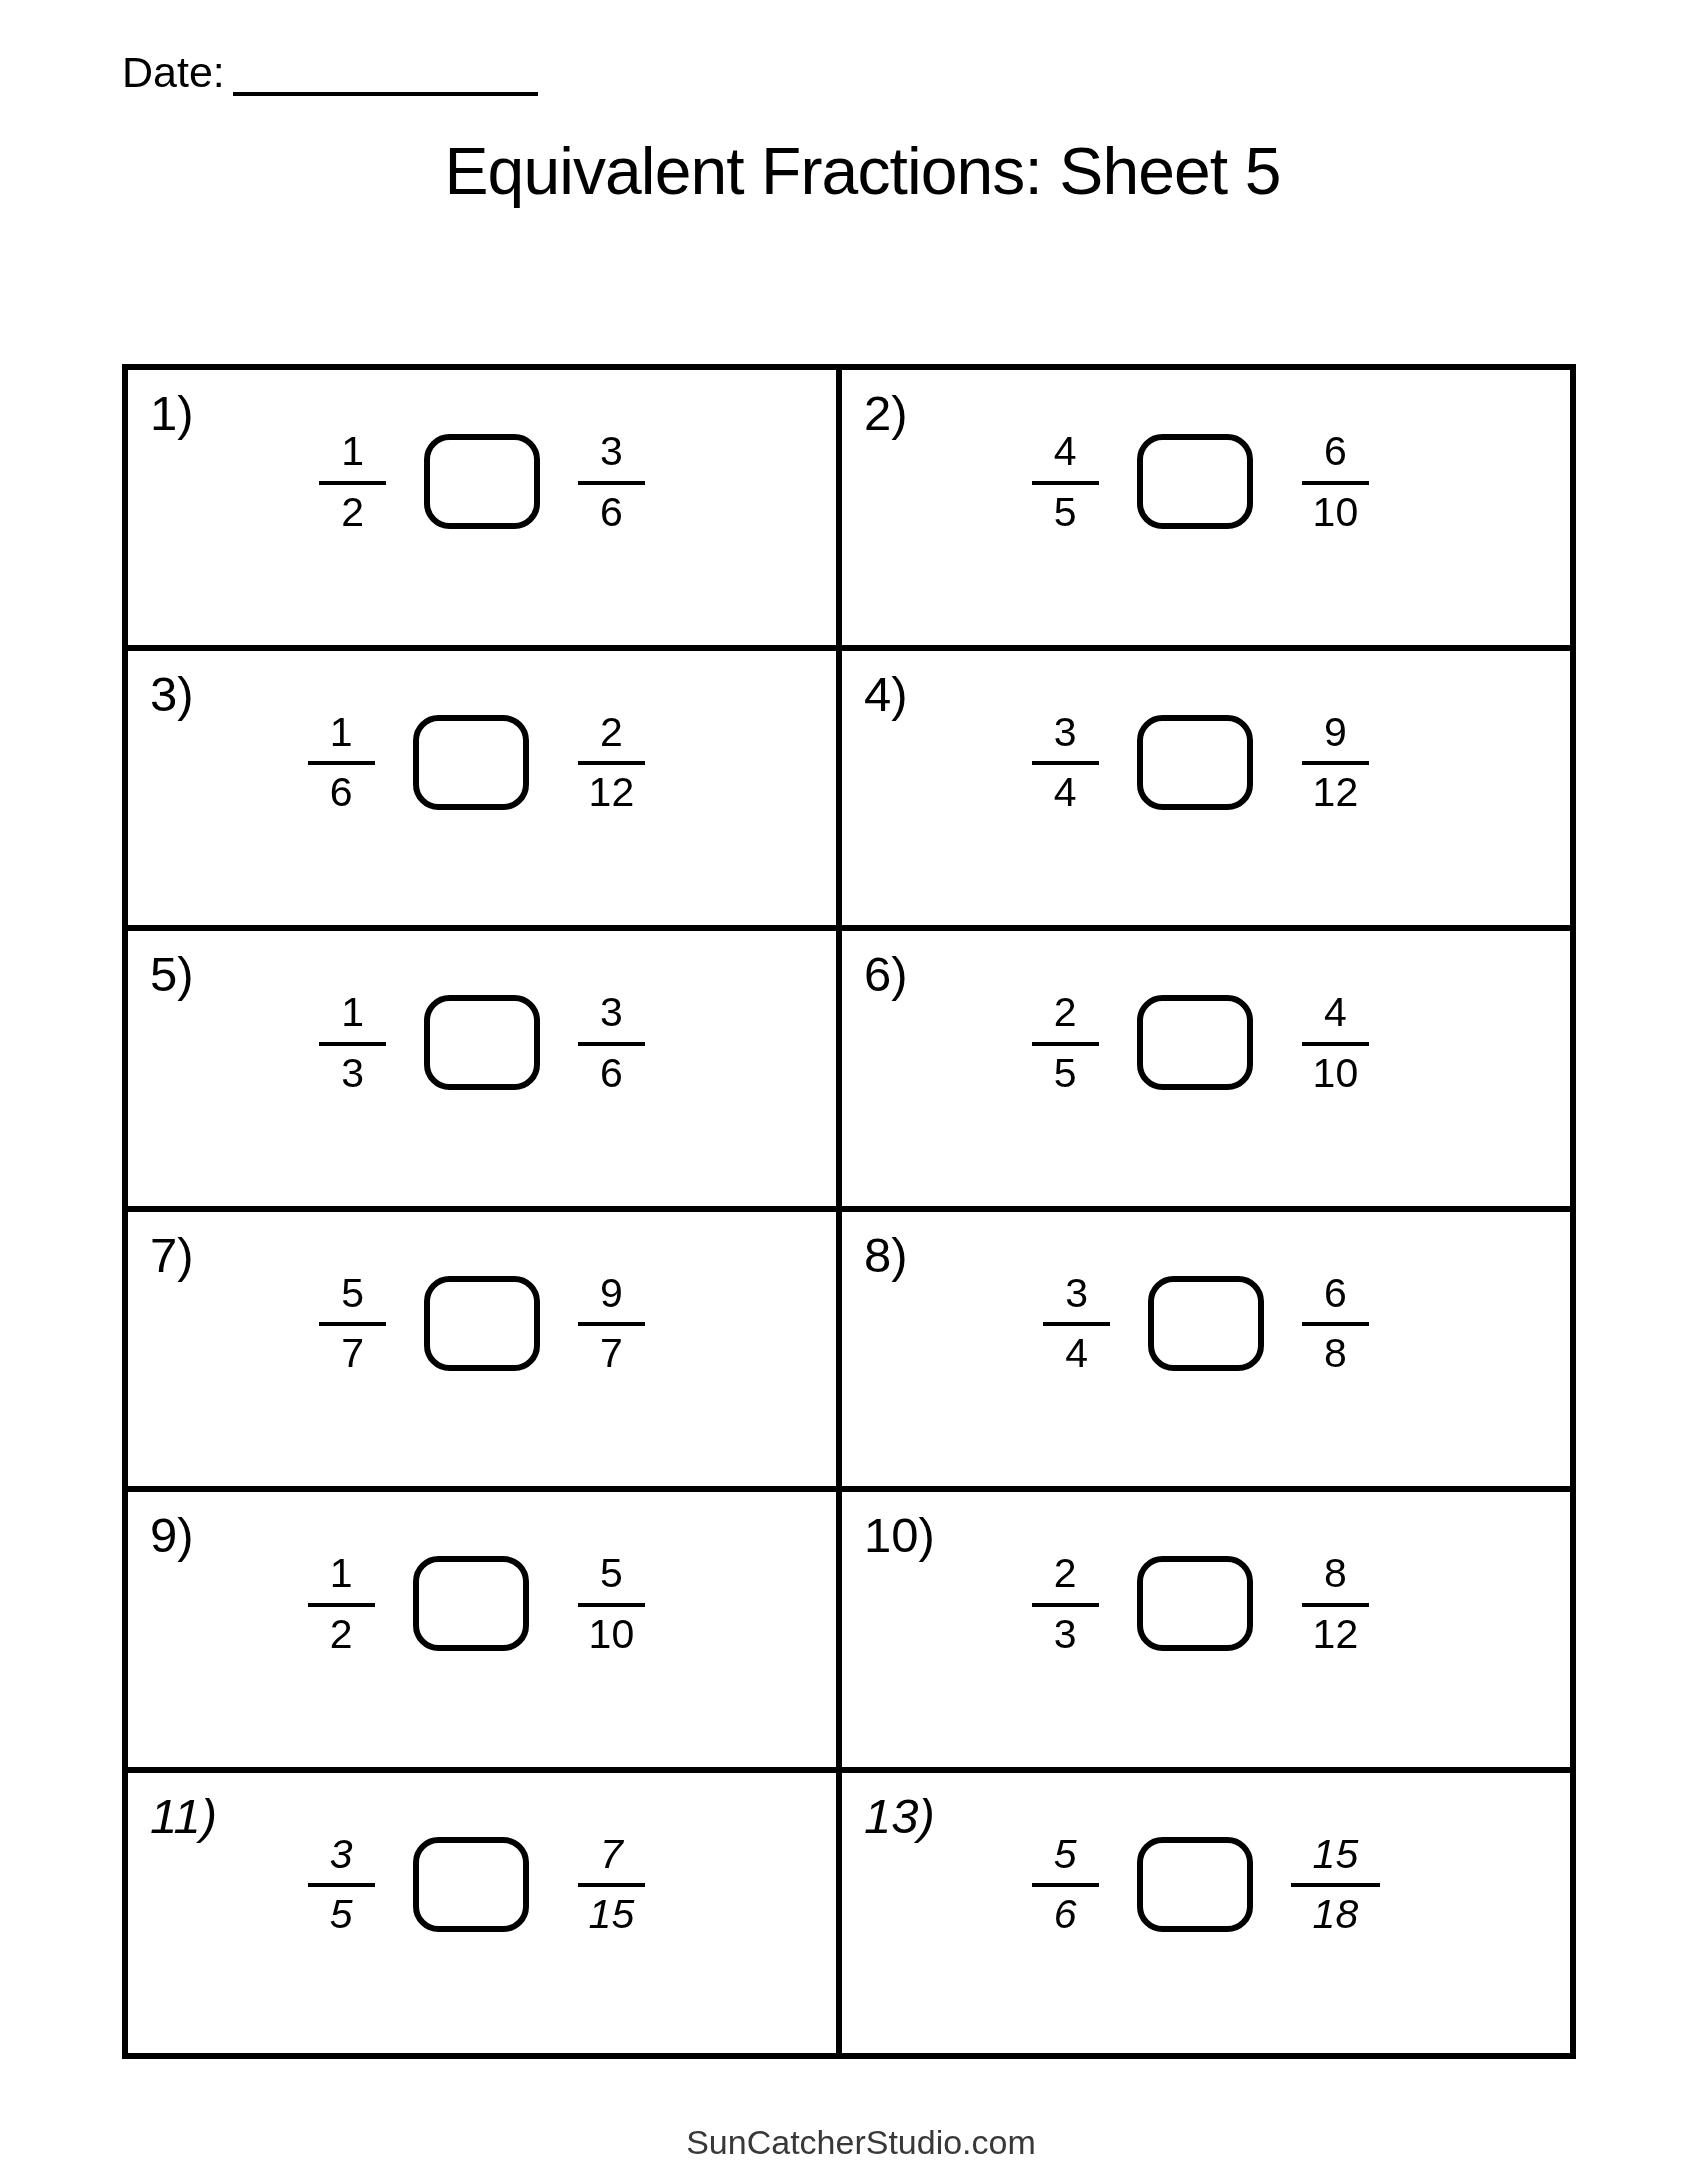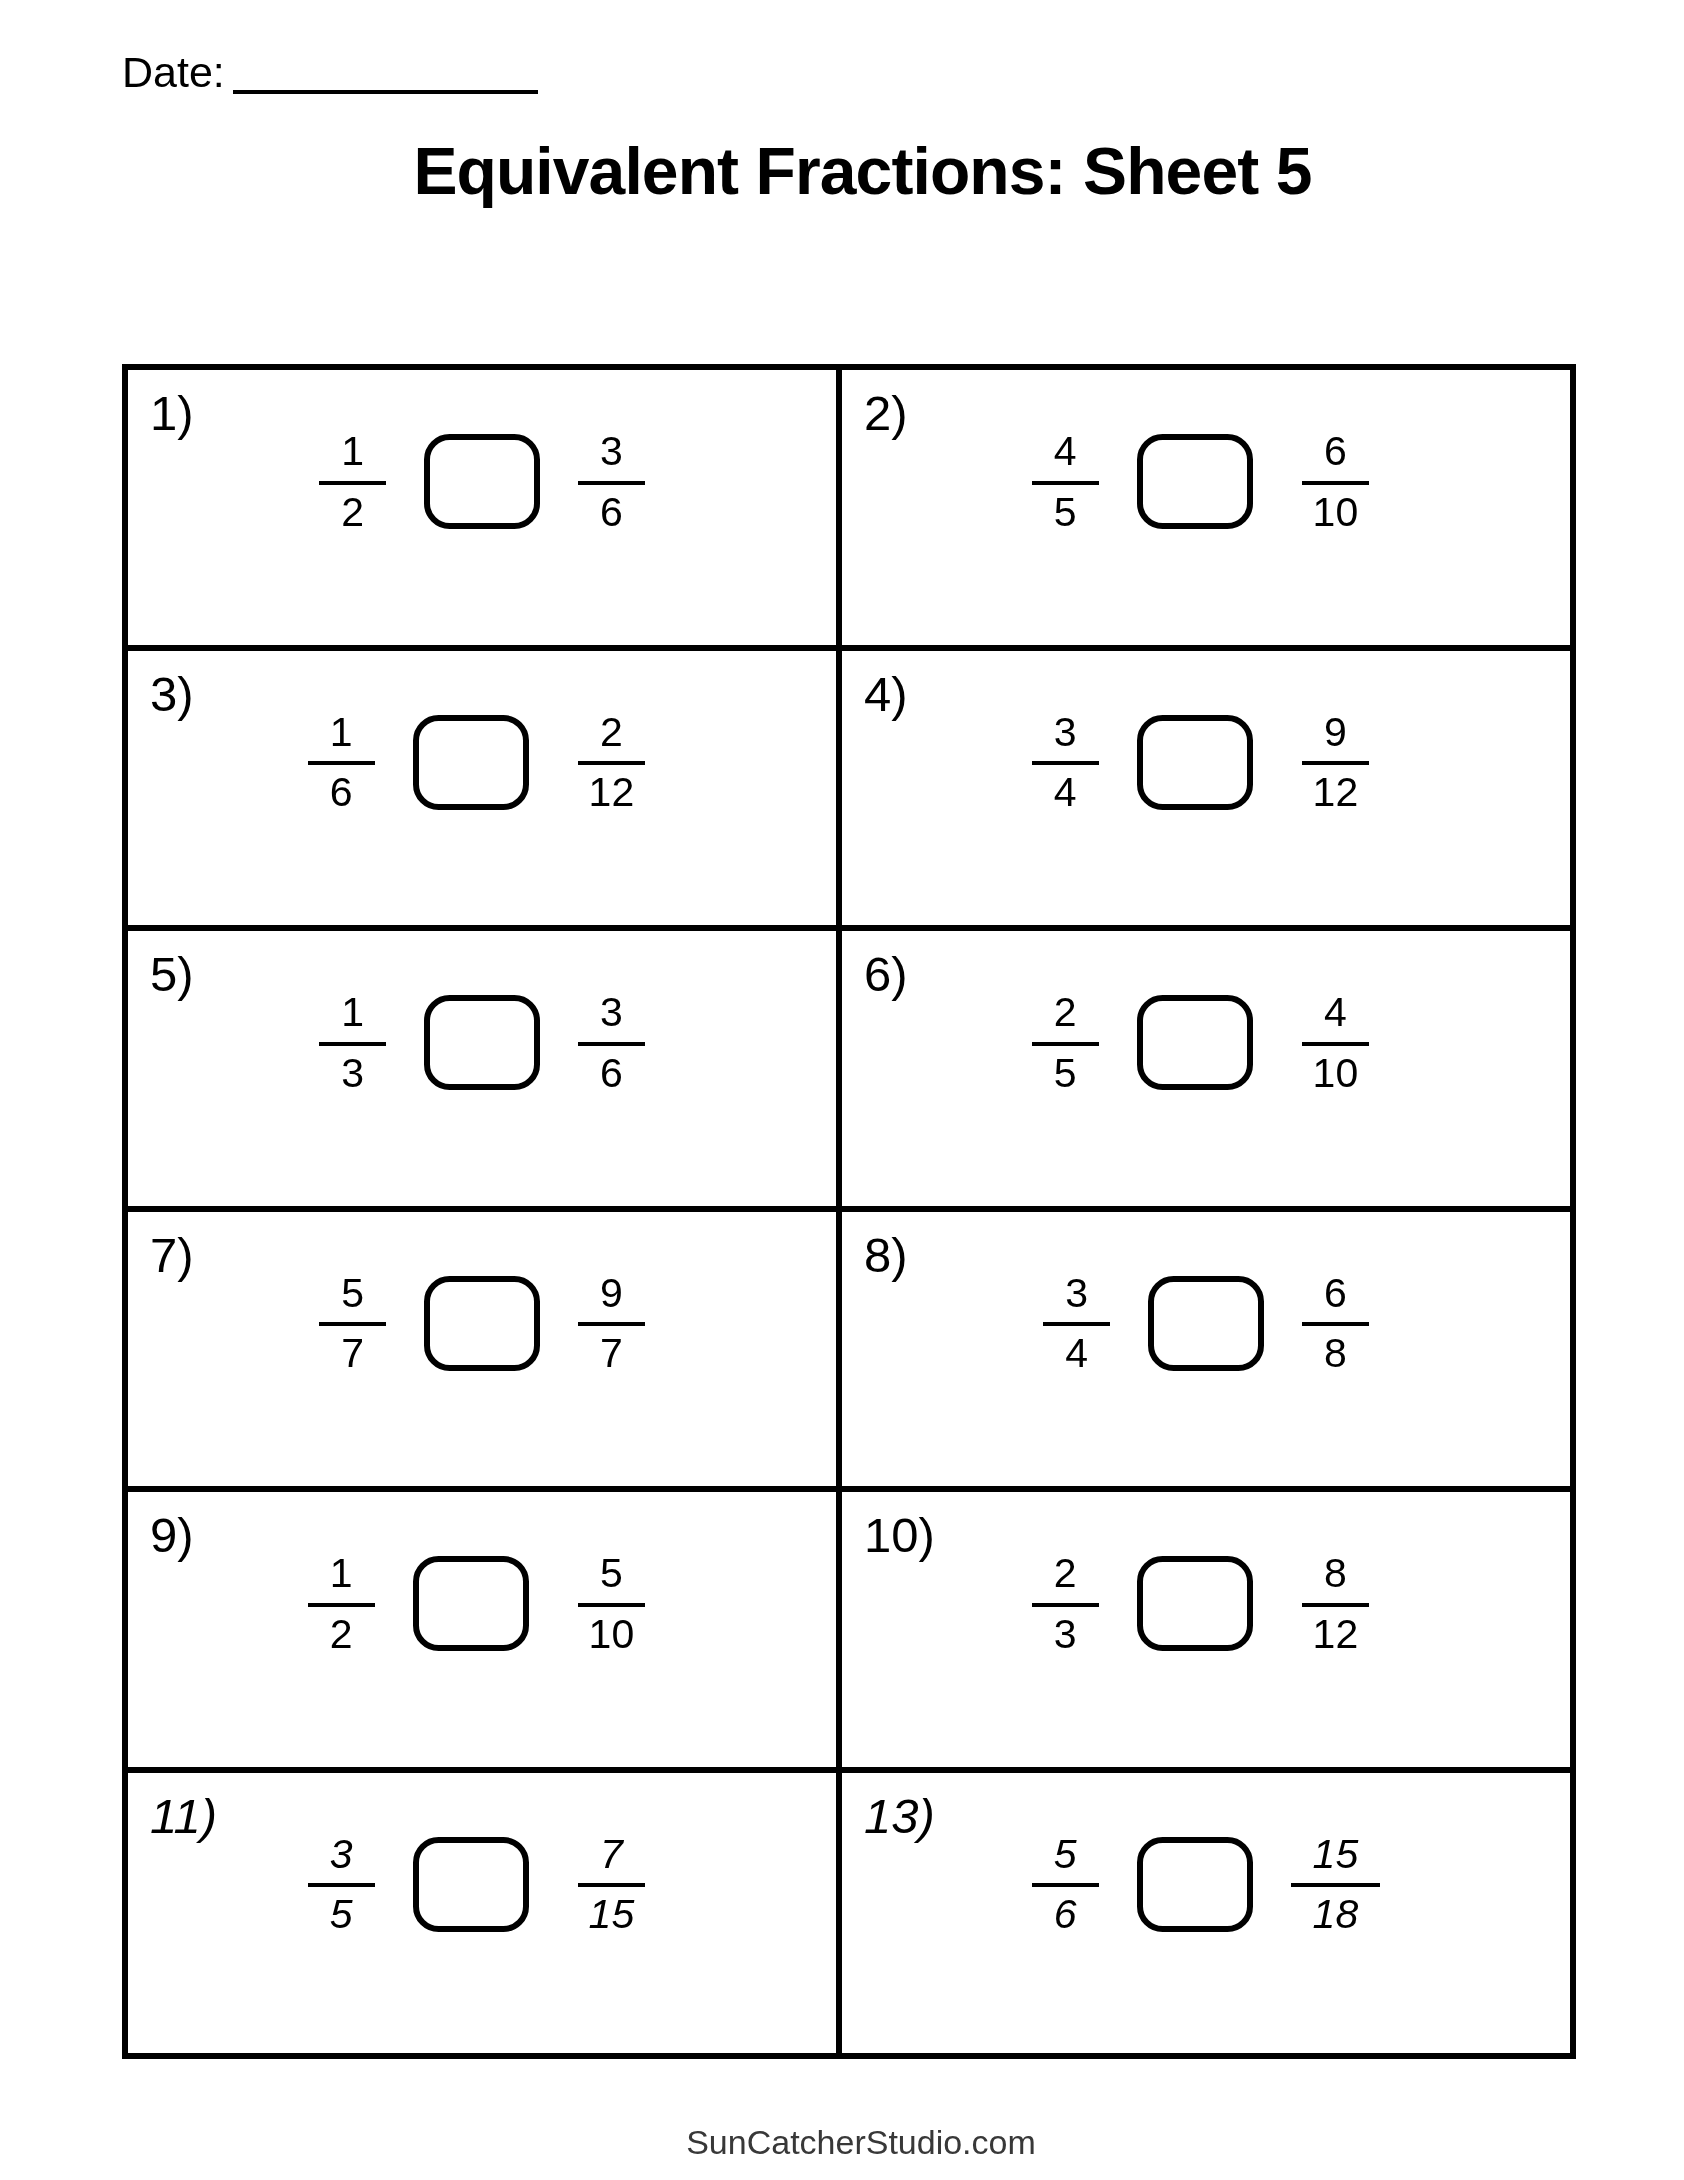--- a/index.html
+++ b/index.html
@@ -1,31 +1,31 @@
 <!DOCTYPE html>
 <html style="font-size:13.6px"><head>
 <meta charset="utf-8">
 <style>
   html,body { margin:0; padding:0; background:#e8e8e8; }
   .page {
     position:relative; width:1685px; height:2181px; background:#ffffff;
     font-family:"Liberation Sans", sans-serif; color:#000; overflow:hidden;
   }
   
-  .field { position:absolute; display:flex; align-items:center; font-size:43px; line-height:1; }
+  .field { position:absolute; display:flex; align-items:flex-end; font-size:43px; line-height:1; }
   .field-date { left:122px; top:51px; }
   .field-name { left:905px; top:51px; }
   .field .lbl { padding-bottom:1.7px; }
   .blank { border-bottom:4.3px solid #000; height:37px; margin-left:8.5px; }
   .blank-date { width:305px; }
   .blank-name { width:501px; }
 
   .title {
     position:absolute; left:0; right:0; top:133px; text-align:center;
-    font-size:66px; font-weight:bold; letter-spacing:-0.9px;padding-left:40px;
+    font-size:66px; font-weight:normal; letter-spacing:-0.9px;padding-left:40px;
   }
   .subtitle {
     position:absolute; left:0; right:0; top:237px; text-align:center;
     font-size:37px; white-space:pre-wrap;
   }
 
   
   .grid {
     position:absolute; left:122px; top:364px; width:1454px; height:1695px;
     border:6.8px solid #000; box-sizing:border-box;

